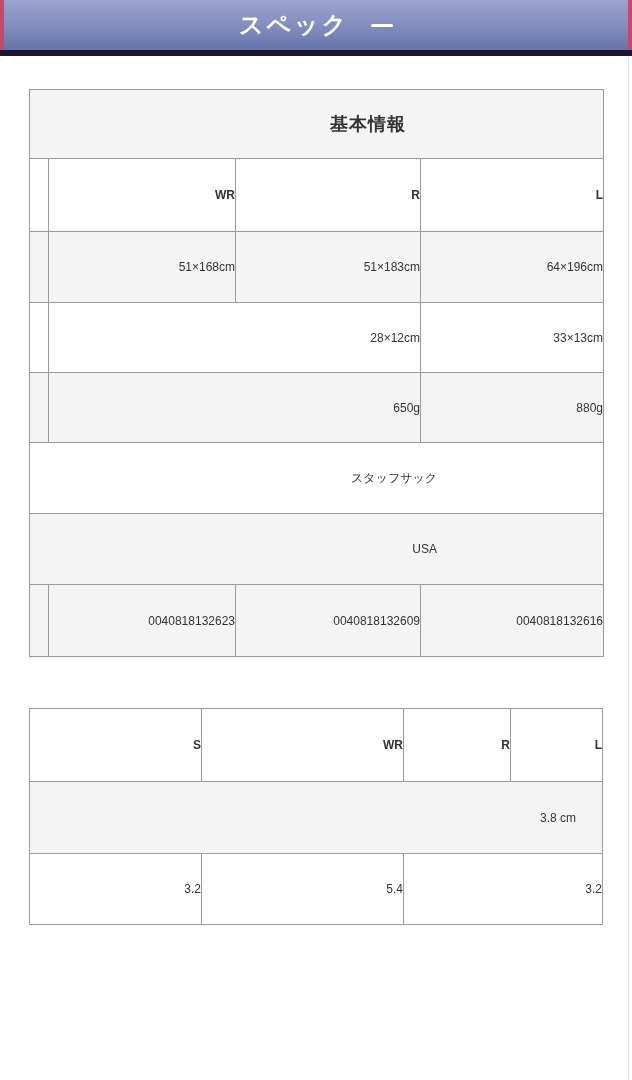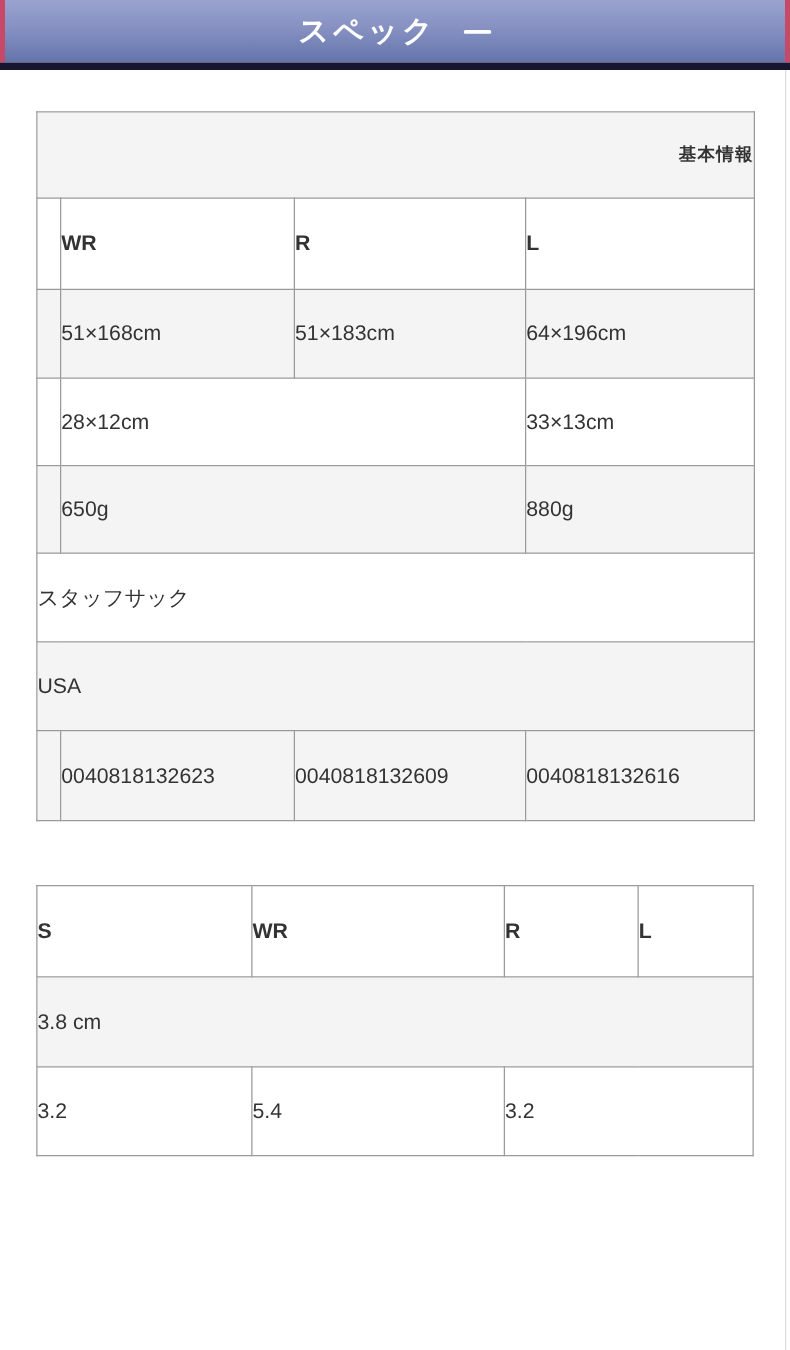--- a/index.html
+++ b/index.html
@@ -30,30 +30,30 @@
     width:629px;box-sizing:border-box;
     min-height:1024px;
     border-right:1px solid #dddddd;
     padding:33px 0 0 29px;
   }
   table{border-collapse:collapse;table-layout:fixed;}
   .t1{width:574px;}
   .t2{width:573px;margin-top:51px;}
   td,th{
     border:1px solid #9a9a9a;
-    font-size:17px;color:#333333;font-weight:normal;
-    text-align:left;vertical-align:middle;padding:0;
+    font-size:12px;color:#333333;font-weight:normal;
+    text-align:right;vertical-align:middle;padding:0;
     overflow:hidden;white-space:nowrap;
   }
   th{font-weight:bold;}
   tr.shaded td,tr.shaded th{background:#f4f4f4;}
   tr.plain td,tr.plain th{background:#ffffff;}
   .section-title{
-    text-align:right;padding-left:103px;
-    font-weight:bold;font-size:14px;letter-spacing:1px;
+    text-align:center;padding-left:103px;
+    font-weight:bold;font-size:18px;letter-spacing:1px;
   }
   .offset-center{padding-right:166px;}   
   .offset-small{padding-right:26px;}
   .h68 td,.h68 th{height:68px;}
   .h72 td,.h72 th{height:72px;}
   .h71 td,.h71 th{height:71px;}
   .h70 td,.h70 th{height:70px;}
   .h69 td,.h69 th{height:69px;}
 </style>
 </head>

